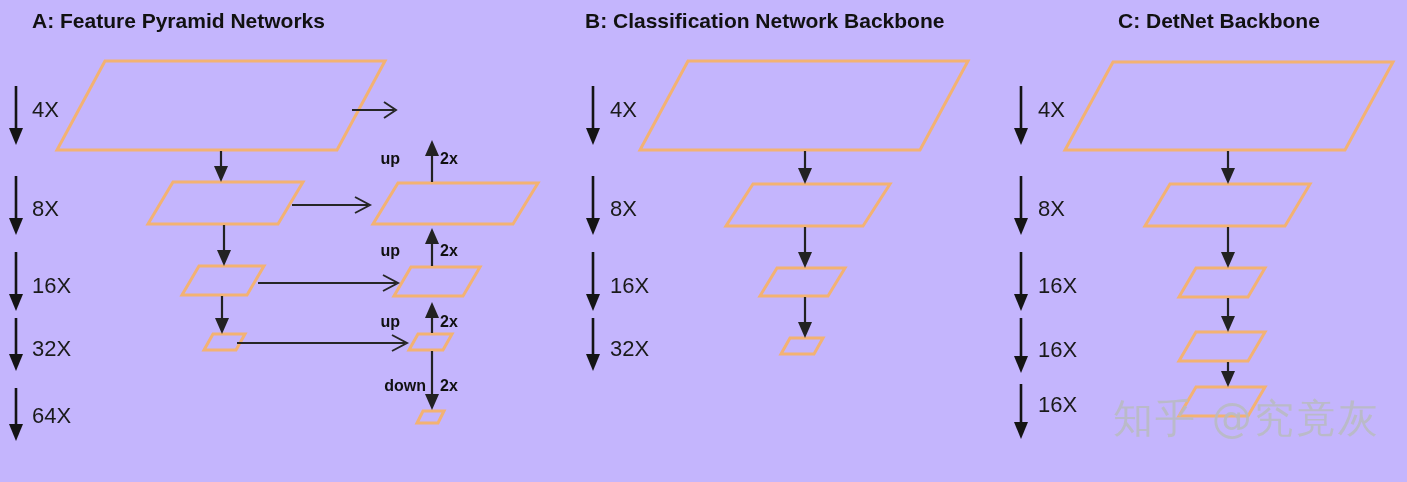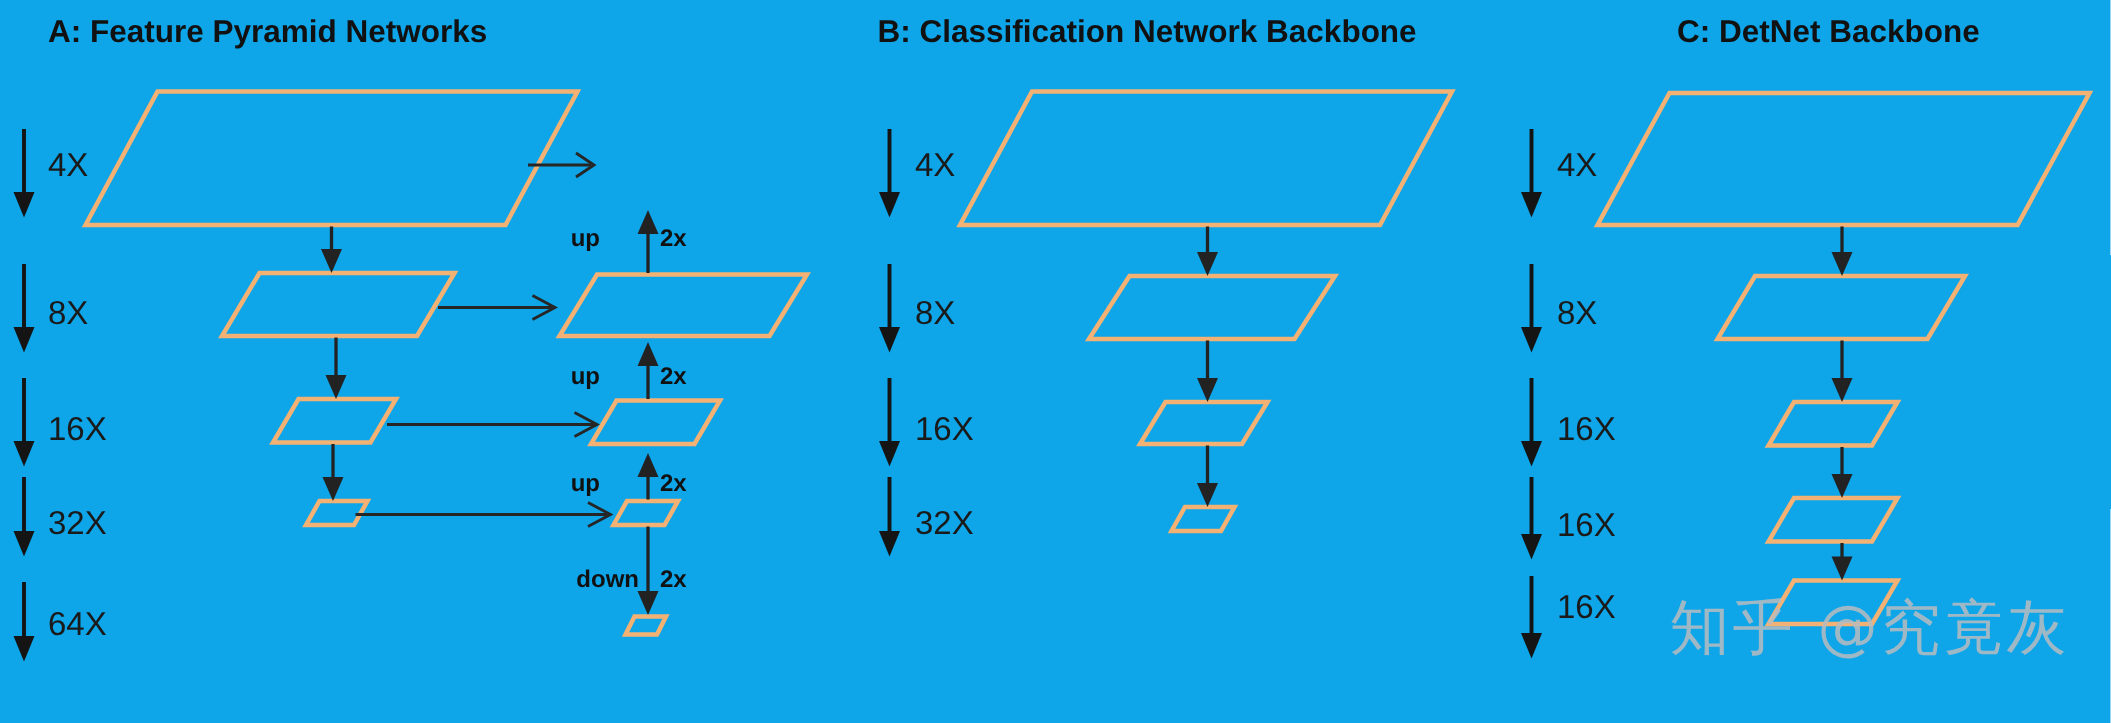--- a/index.html
+++ b/index.html
@@ -7,21 +7,21 @@
     padding: 0;
     background: #ffffff;
   }
   body {
     font-family: "Liberation Sans", sans-serif;
   }
   #canvas {
     position: relative;
     width: 1407px;
     height: 482px;
-    background: #0ea5e9;
+    background: #c4b5fd;
     overflow: hidden;
   }
   svg.layer {
     position: absolute;
     left: 0;
     top: 0;
     width: 1407px;
     height: 482px;
   }
   .panel-title {

